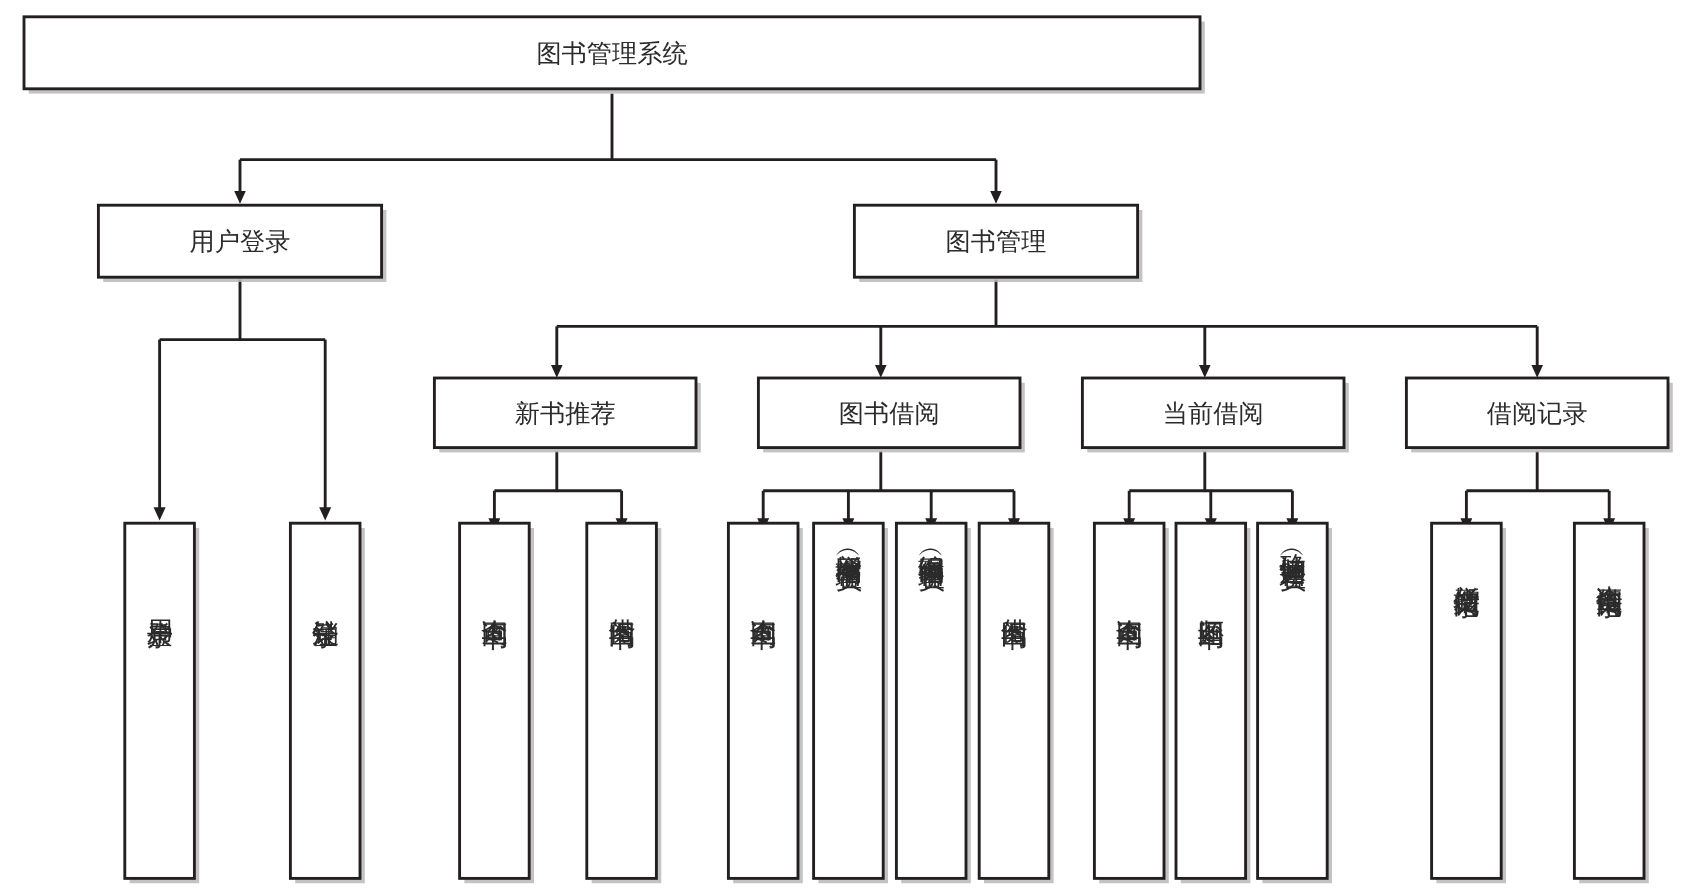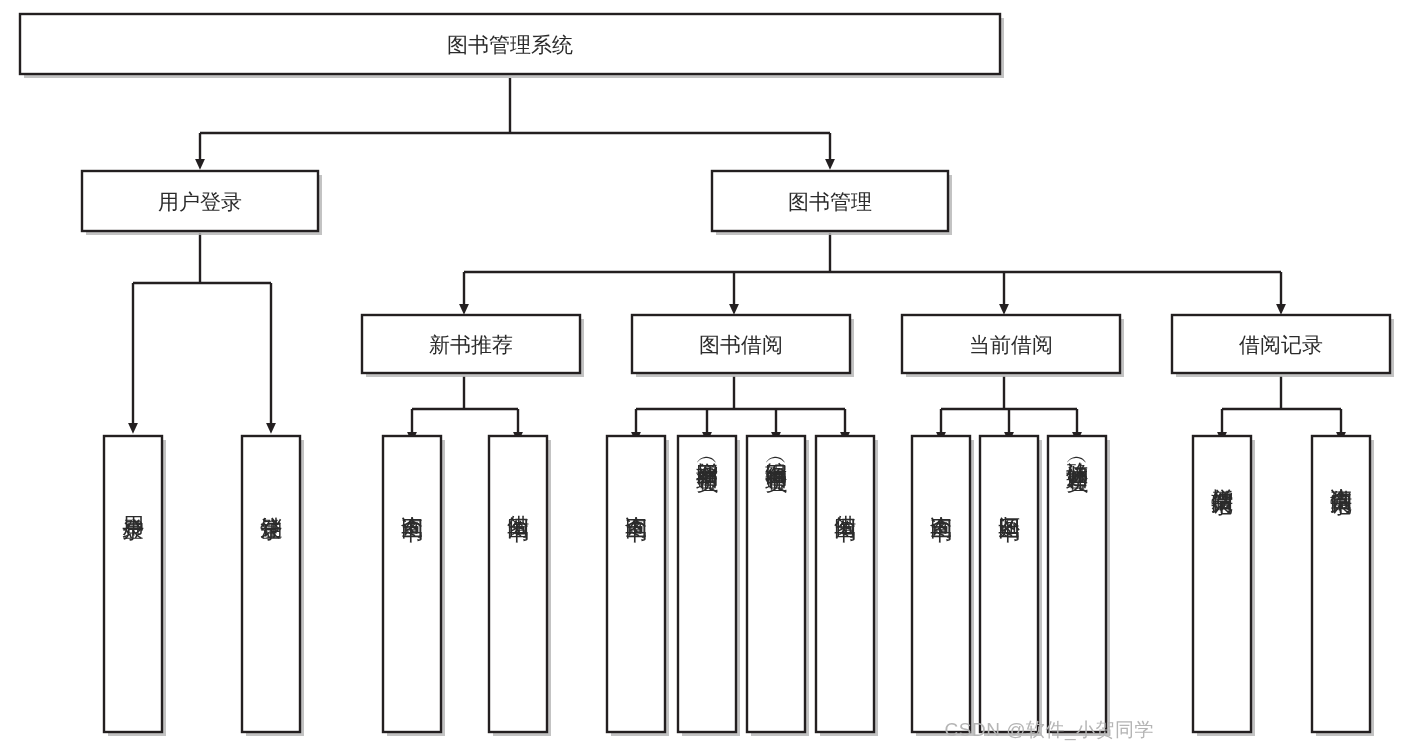--- a/index.html
+++ b/index.html
@@ -273,15 +273,14 @@
     <span class="leaf-label-text">确认归还（管理员）</span>
   </div>
 
   <div class="leaf-label-box" style="left:1193px; top:436px; width:58px; height:296px; padding-top:34px;">
     <span class="leaf-label-text">新增借阅记录</span>
   </div>
   <div class="leaf-label-box" style="left:1312px; top:436px; width:58px; height:296px; padding-top:34px;">
     <span class="leaf-label-text">查询借阅记录</span>
   </div>
 
-  <div class="watermark">CSDN @软件_小贺同学</div>
 
 </div>
 
 </body></html>

